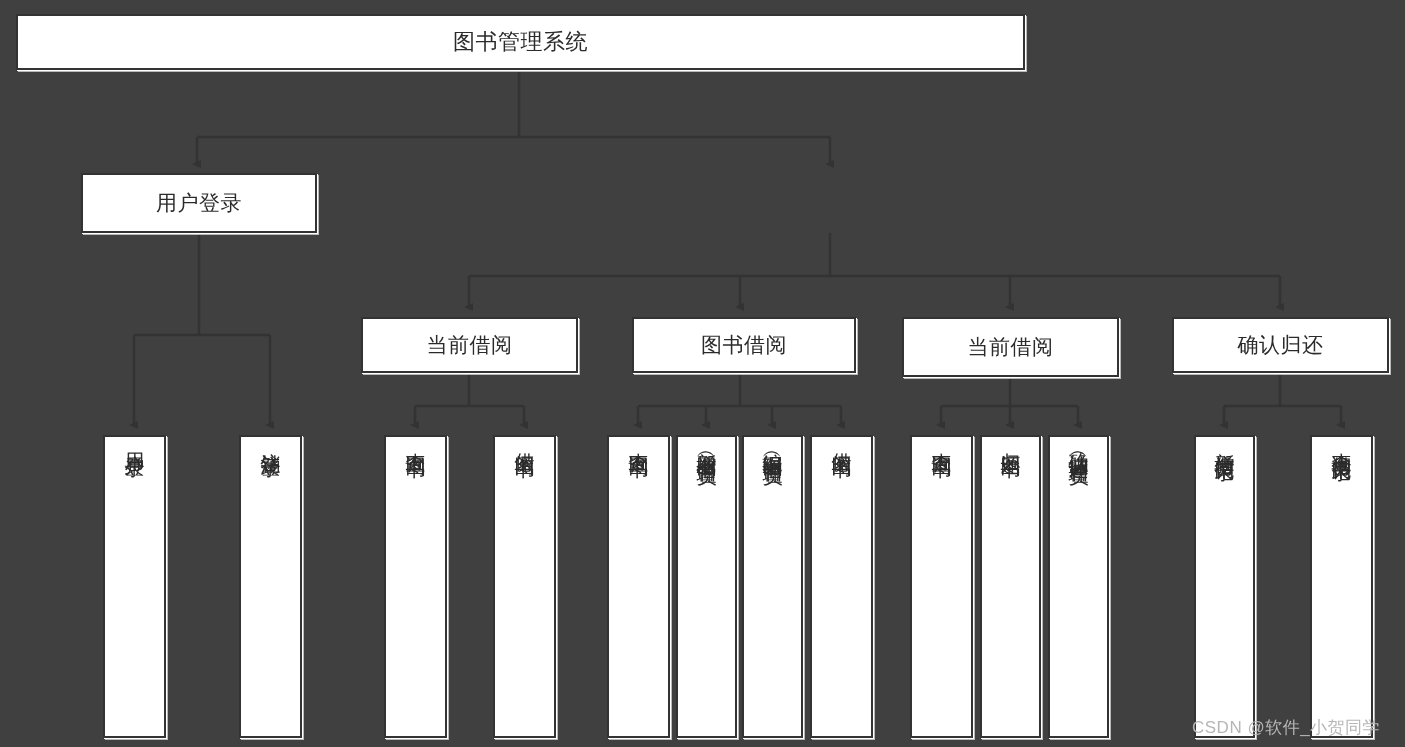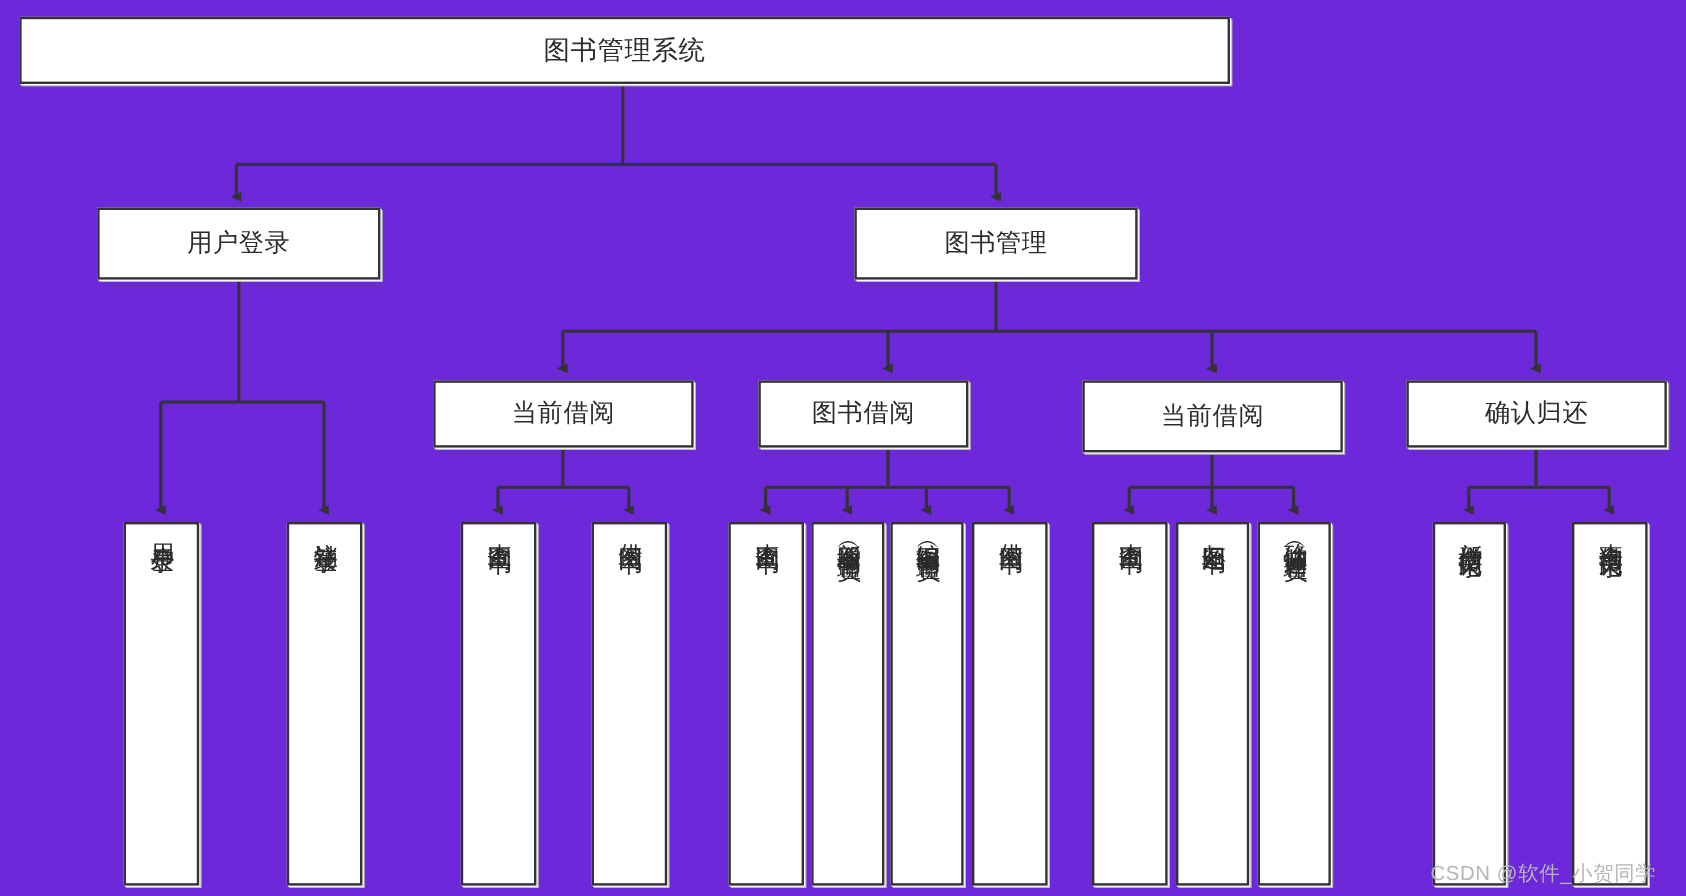--- a/index.html
+++ b/index.html
@@ -7,21 +7,21 @@
     padding: 0;
     background: #ffffff;
   }
   body {
     font-family: "Liberation Sans", "DejaVu Sans", sans-serif;
   }
   #canvas {
     position: relative;
     width: 1405px;
     height: 747px;
-    background: #6d28d9;
+    background: #404040;
     overflow: hidden;
   }
   #edges {
     position: absolute;
     left: 0;
     top: 0;
     width: 1405px;
     height: 747px;
     pointer-events: none;
   }
@@ -129,28 +129,25 @@
     </g>
   </svg>
 
   <div class="node root horiz" style="left:16px; top:14px; width:1009px; height:56px;">
     <span class="label">图书管理系统</span>
   </div>
 
   <div class="node horiz" style="left:81px; top:173px; width:236px; height:60px;">
     <span class="label">用户登录</span>
   </div>
-  <div class="node horiz" style="left:712px; top:173px; width:236px; height:60px;">
-    <span class="label">图书管理</span>
-  </div>
 
   <div class="node horiz" style="left:361px; top:317px; width:217px; height:56px;">
     <span class="label">当前借阅</span>
   </div>
-  <div class="node horiz" style="left:632px; top:317px; width:175px; height:56px;">
+  <div class="node horiz" style="left:632px; top:317px; width:224px; height:56px;">
     <span class="label">图书借阅</span>
   </div>
   <div class="node horiz" style="left:902px; top:317px; width:217px; height:60px;">
     <span class="label">当前借阅</span>
   </div>
   <div class="node horiz" style="left:1172px; top:317px; width:217px; height:56px;">
     <span class="label">确认归还</span>
   </div>
 
   <div class="node vert" style="left:103px; top:435px; width:63px; height:303px;">

